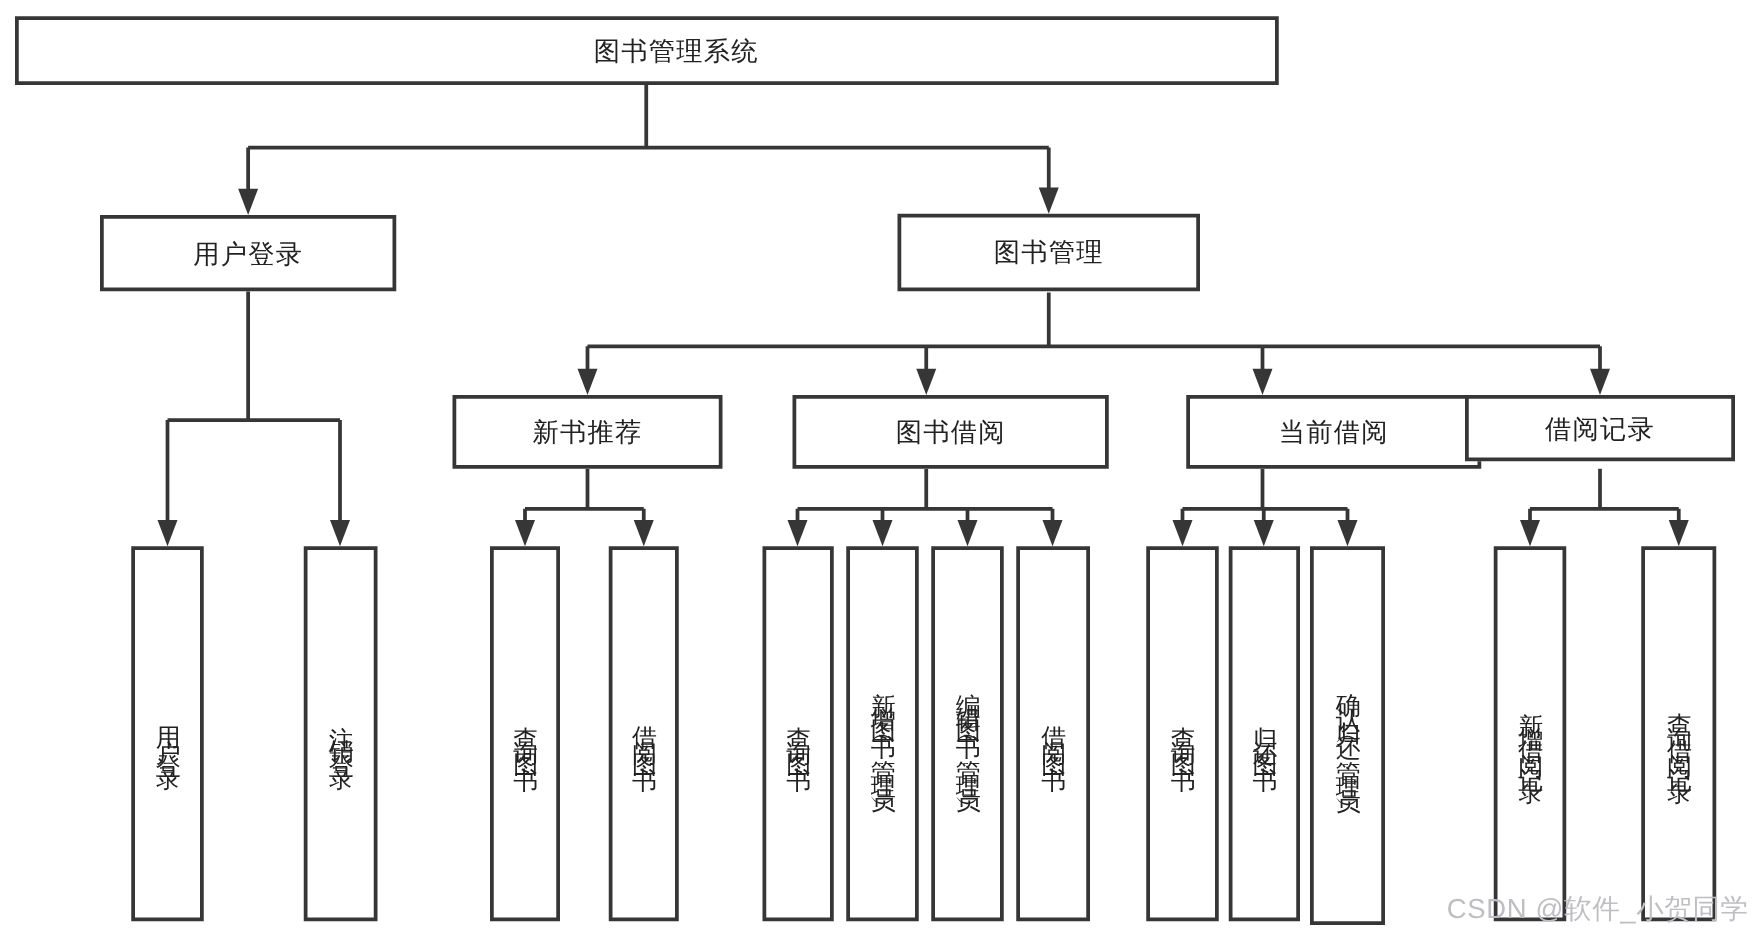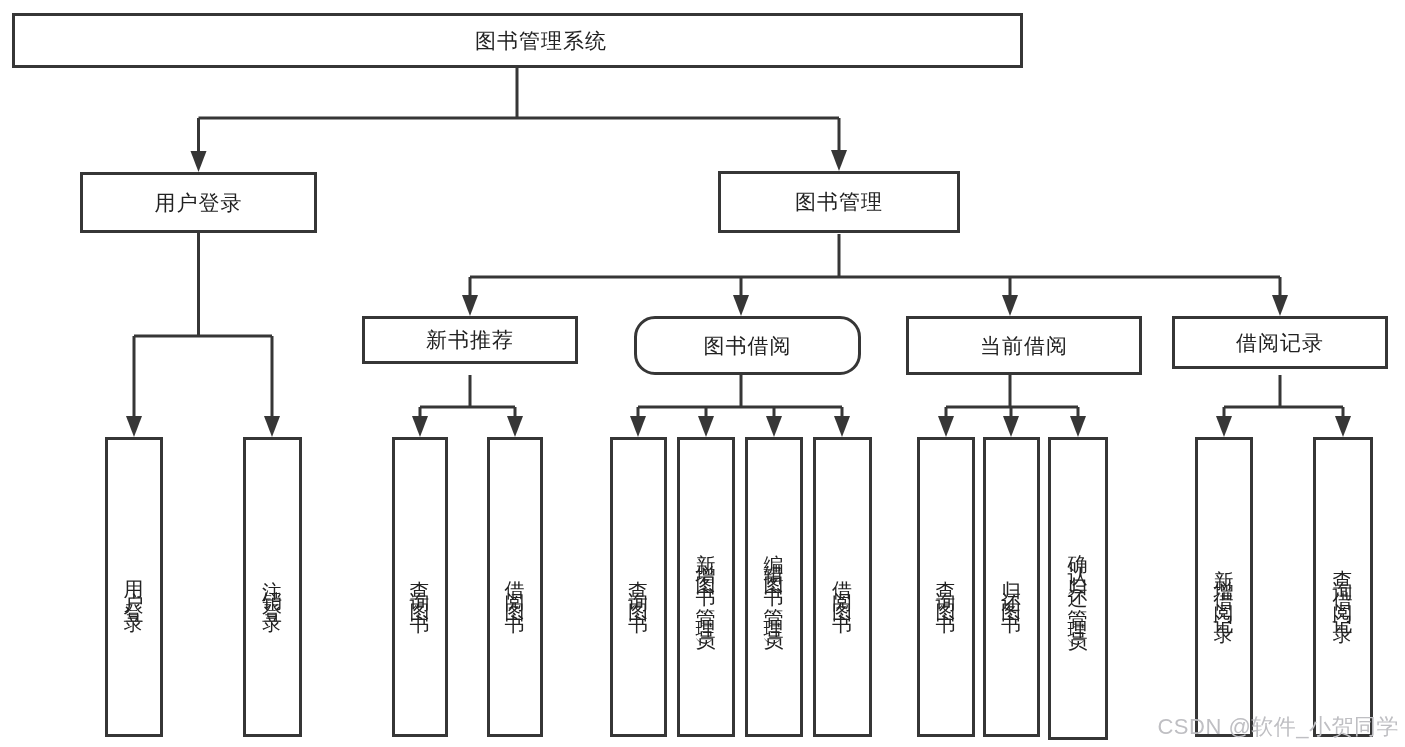--- a/index.html
+++ b/index.html
@@ -85,23 +85,23 @@
       <polygon points="1216,416 1232,416 1224,437"></polygon>
       <polygon points="1335,416 1351,416 1343,437"></polygon>
     </g>
   </svg>
 
   <div class="node h-node" style="left:12px; top:13px; width:1011px; height:55px;padding-left:47px;">图书管理系统</div>
 
   <div class="node h-node" style="left:80px; top:172px; width:237px; height:61px;">用户登录</div>
   <div class="node h-node" style="left:718px; top:171px; width:242px; height:62px;">图书管理</div>
 
-  <div class="node h-node" style="left:362px; top:316px; width:216px; height:48px;">新书推荐</div>
-  <div class="node h-node" style="left:634px; top:316px; width:227px; height:59px;border-radius:21px;">图书借阅</div>
-  <div class="node h-node" style="left:906px; top:316px; width:236px; height:59px;">当前借阅</div>
+  <div class="node h-node" style="left:362px; top:316px; width:216px; height:59px;">新书推荐</div>
+  <div class="node h-node" style="left:634px; top:316px; width:253px; height:59px;">图书借阅</div>
+  <div class="node h-node" style="left:949px; top:316px; width:236px; height:59px;">当前借阅</div>
   <div class="node h-node" style="left:1172px; top:316px; width:216px; height:53px;">借阅记录</div>
 
   <div class="node leaf" style="left:105px; top:437px; width:58px; height:300px;">
     <span class="vtext">用户登录</span>
   </div>
   <div class="node leaf" style="left:243px; top:437px; width:59px; height:300px;">
     <span class="vtext">注销登录</span>
   </div>
 
   <div class="node leaf" style="left:392px; top:437px; width:56px; height:300px;">

